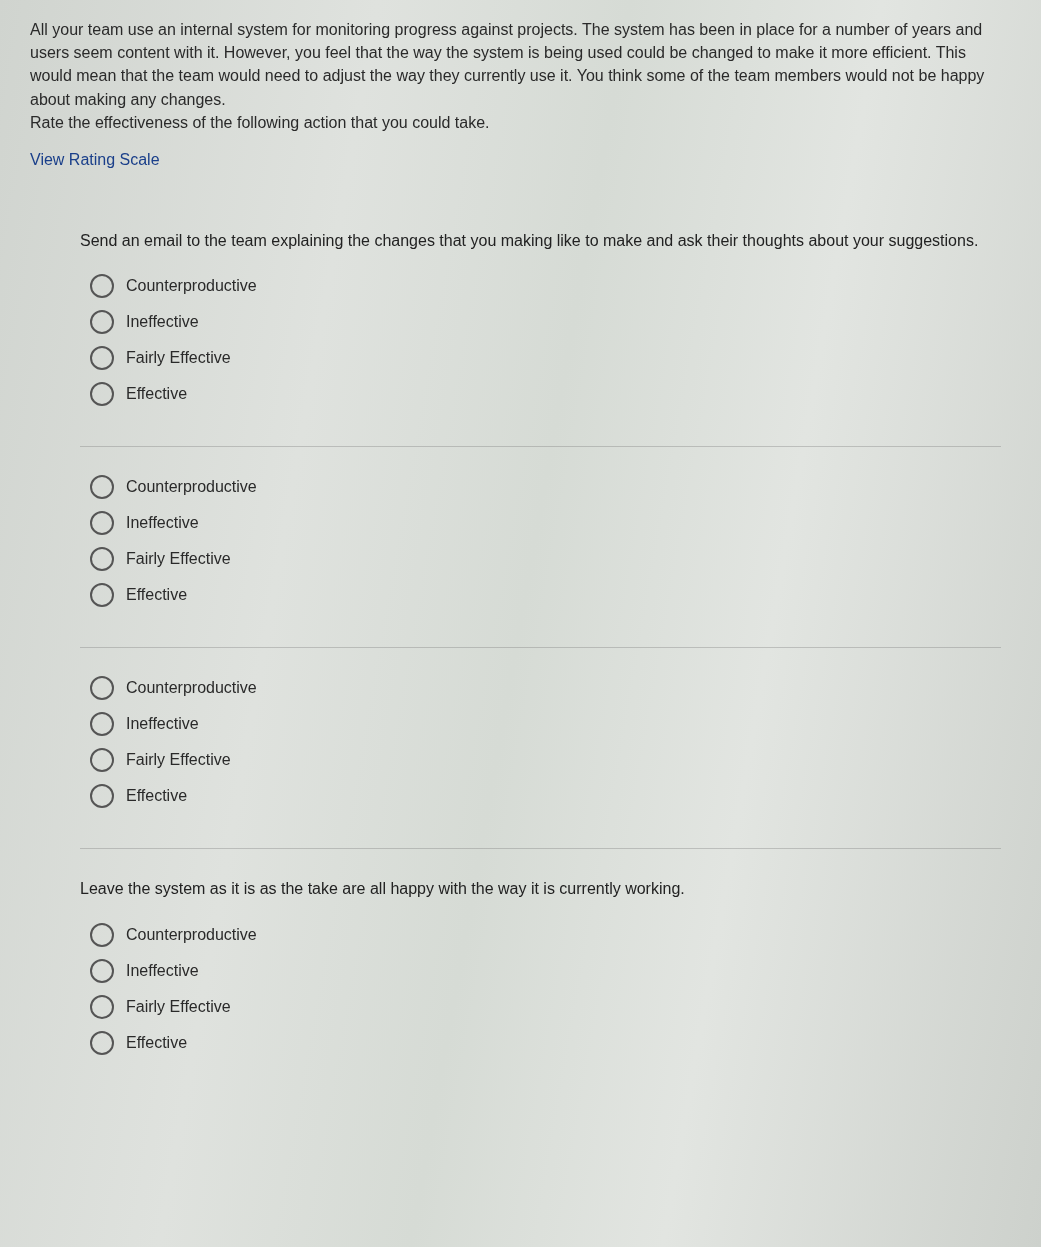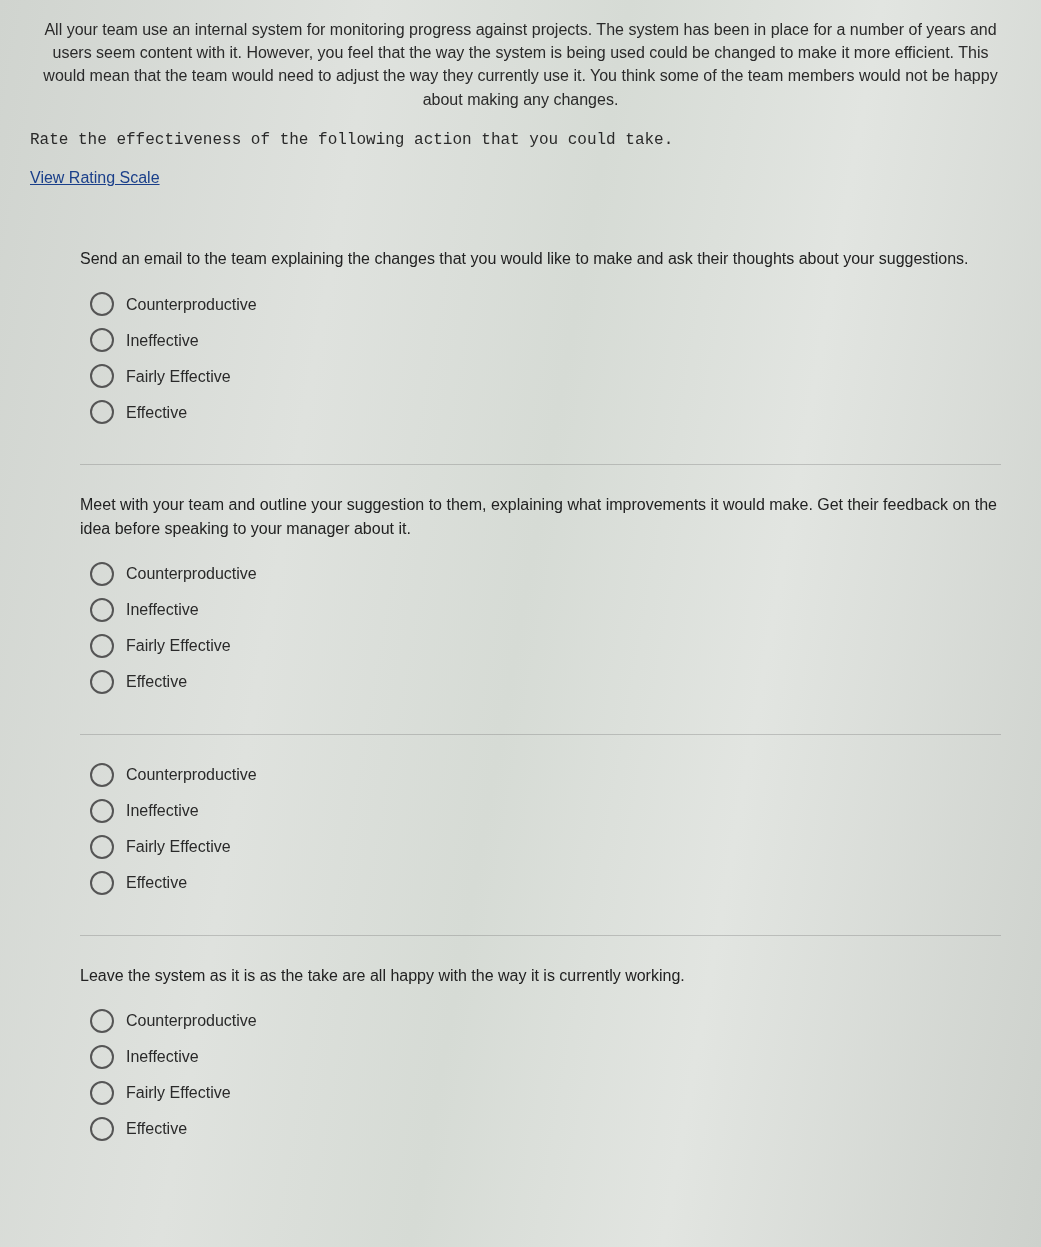--- a/index.html
+++ b/index.html
@@ -12,30 +12,27 @@
       background: #d8dcd8;
       background: linear-gradient(100deg, #d0d4cf 0%, #dfe2de 30%, #d6dbd5 50%, #e2e5e1 70%, #cdd1cc 100%);
       color: #2a2a2a;
       padding: 18px 30px 40px 30px;
       width: 1041px;
       min-height: 1247px;
       font-size: 16px;
       line-height: 1.45;
     }
     .scenario {
-      margin-bottom: 18px;
-      text-align: center;
+      margin-bottom: 0;
     }
     .instruction {
       margin-bottom: 14px;
-      font-family: Liberation Mono, monospace;
     }
     .rating-link {
       color: #1a3f8a;
-      text-decoration: underline;
       cursor: pointer;
       display: inline-block;
       margin-bottom: 30px;
     }
     .questions {
       padding-left: 50px;
       padding-right: 10px;
     }
     .question-block {
       padding-top: 28px;
@@ -47,21 +44,20 @@
     }
     .question-prompt {
       margin-bottom: 22px;
       color: #222;
     }
     .options {
       padding-left: 10px;
     }
     .option-row {
       display: flex;
-      align-items: center;
       margin-bottom: 12px;
       cursor: pointer;
     }
     .radio-circle {
       width: 24px;
       height: 24px;
       border: 2.5px solid #555;
       border-radius: 50%;
       margin-right: 12px;
       flex-shrink: 0;
@@ -78,21 +74,21 @@
 
 <div class="scenario">All your team use an internal system for monitoring progress against projects. The system has been in place for a number of years and users seem content with it. However, you feel that the way the system is being used could be changed to make it more efficient. This would mean that the team would need to adjust the way they currently use it. You think some of the team members would not be happy about making any changes.</div>
 
 <div class="instruction">Rate the effectiveness of the following action that you could take.</div>
 
 <a class="rating-link">View Rating Scale</a>
 
 <div class="questions">
 
   <div class="question-block">
-    <div class="question-prompt">Send an email to the team explaining the changes that you would like to make and ask their thoughts about your suggestions.</div>
+    <div class="question-prompt">Send an email to the team explaining the changes that you making like to make and ask their thoughts about your suggestions.</div>
     <div class="options">
       <div class="option-row">
         <span class="radio-circle"></span>
         <span class="option-label">Counterproductive</span>
       </div>
       <div class="option-row">
         <span class="radio-circle"></span>
         <span class="option-label">Ineffective</span>
       </div>
       <div class="option-row">
@@ -100,21 +96,20 @@
         <span class="option-label">Fairly Effective</span>
       </div>
       <div class="option-row">
         <span class="radio-circle"></span>
         <span class="option-label">Effective</span>
       </div>
     </div>
   </div>
 
   <div class="question-block">
-    <div class="question-prompt">Meet with your team and outline your suggestion to them, explaining what improvements it would make. Get their feedback on the idea before speaking to your manager about it.</div>
     <div class="options">
       <div class="option-row">
         <span class="radio-circle"></span>
         <span class="option-label">Counterproductive</span>
       </div>
       <div class="option-row">
         <span class="radio-circle"></span>
         <span class="option-label">Ineffective</span>
       </div>
       <div class="option-row">

